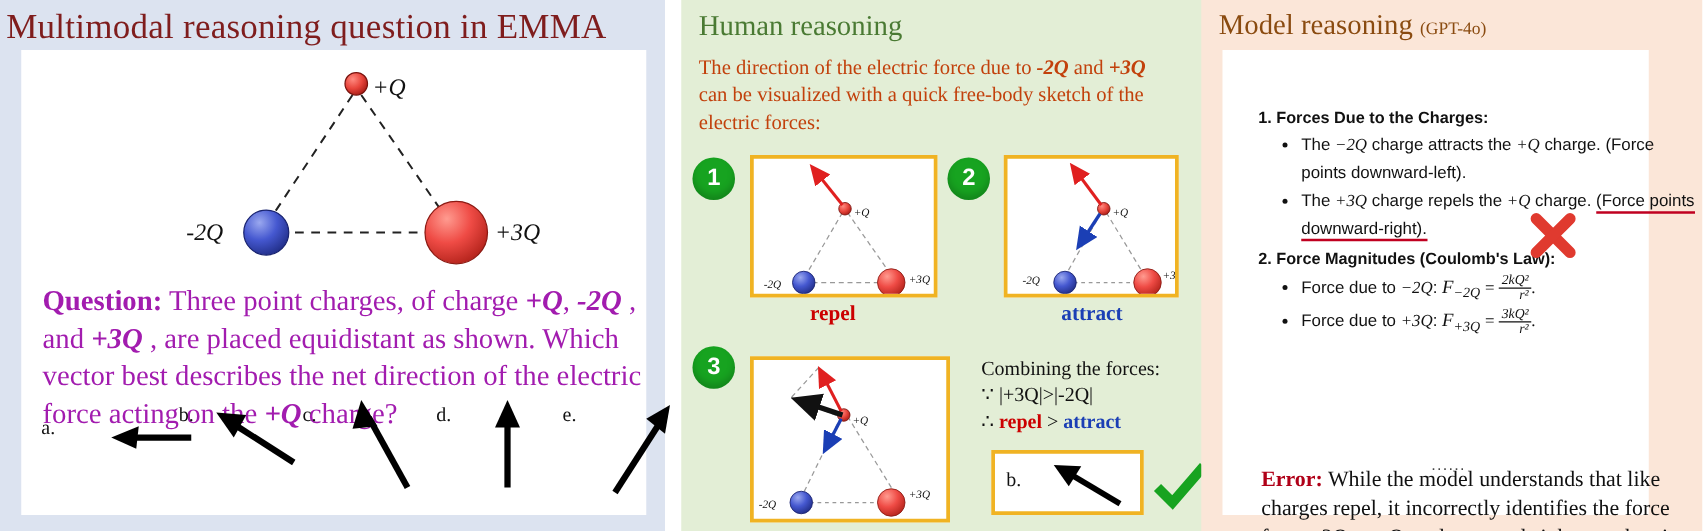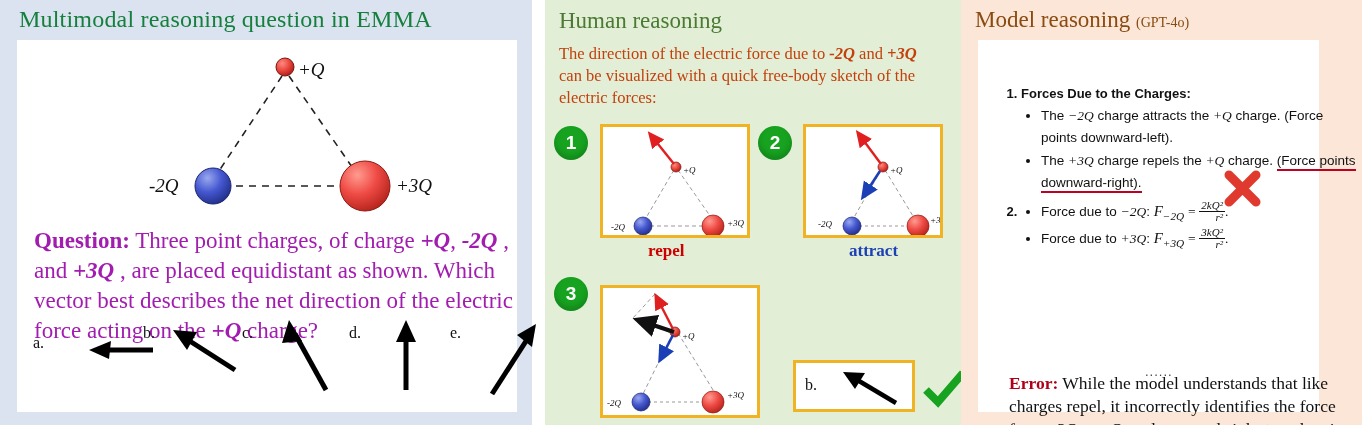--- a/index.html
+++ b/index.html
@@ -7,21 +7,21 @@
        font-family:"Liberation Serif",serif;-webkit-font-smoothing:antialiased;}
   .root{position:relative;width:1362px;height:425px;background:#fff;}
 
   
   .panel{position:absolute;top:0;height:425px;box-sizing:border-box;}
   #panel-left{left:0;width:532px;background:#dce3f0;}
   #panel-mid{left:545px;width:432px;background:#e3eed6;}
   #panel-right{left:961px;width:401px;background:#fbe6d8;}
 
   .panel-title{font-family:"Liberation Sans",sans-serif;font-weight:400;}
-  #left-title{position:absolute;left:19px;top:6px;font-size:24px;color:#15803d;
+  #left-title{position:absolute;left:5px;top:6px;font-size:28px;color:#7f1d1d;
      font-family:"Liberation Serif",serif;letter-spacing:.2px;}
   #mid-title{position:absolute;left:14px;top:8px;font-size:23px;color:#4a7a33;
      font-family:"Liberation Serif",serif;}
   #right-title{position:absolute;left:14px;top:7px;font-size:23px;color:#8a4b10;
      font-family:"Liberation Serif",serif;}
   #right-title .sub{font-size:14px;color:#8a4b10;}
 
   .white-card{position:absolute;background:#fff;}
   #left-card{left:17px;top:40px;width:500px;height:372px;}
   #right-card{left:17px;top:40px;width:341px;height:372px;}
@@ -222,20 +222,30 @@
         <circle cx="110" cy="114" r="11" fill="url(#gRedBig)" stroke="#8c1a13" stroke-width=".7"></circle>
         <line x1="70" y1="41" x2="53" y2="8" stroke="#e02020" stroke-width="2.4" marker-end="url(#arrRed)"></line>
         <line x1="70" y1="47" x2="57" y2="72" stroke="#1b3fb5" stroke-width="2.6" marker-end="url(#arrBlue)"></line>
         <line x1="71" y1="44" x2="35" y2="32" stroke="#111" stroke-width="4.4" marker-end="url(#arrBlk)"></line>
         <text x="79" y="51" font-family="Liberation Serif, serif" font-style="italic" font-size="9" fill="#111">+Q</text>
         <text x="4" y="118" font-family="Liberation Serif, serif" font-style="italic" font-size="9" fill="#111">-2Q</text>
         <text x="124" y="110" font-family="Liberation Serif, serif" font-style="italic" font-size="9" fill="#111">+3Q</text>
       </svg>
     </div>
 
+    <div id="combine" style="left:240px;top:286px;width:175px;">
+      <div>Combining the forces:</div>
+      <div>
+        <span>∵</span><span> |+3Q|&gt;|-2Q|</span>
+      </div>
+      <div>
+        <span>∴</span>
+        <span class="red">repel</span><span> &gt; </span><span class="blue">attract</span>
+      </div>
+    </div>
 
     <div class="fig-box" style="left:248px;top:360px;width:122px;height:52px;">
       <span style="position:absolute;left:9px;top:13px;font-size:16px;font-family:'Liberation Serif',serif;color:#111;">b.</span>
       <svg width="90" height="46" style="position:absolute;left:28px;top:2px;">
         <line x1="72" y1="38" x2="30" y2="13" stroke="#000" stroke-width="4.6"></line>
         <polygon points="19,7 41,8 31,24" fill="#000"></polygon>
       </svg>
     </div>
     <svg width="44" height="40" style="position:absolute;left:378px;top:370px;">
       <path d="M3,20 L15,32 L40,3" stroke="#17a320" stroke-width="8" fill="none" stroke-linecap="butt" stroke-linejoin="miter"></path>
@@ -256,20 +266,21 @@
             <ul class="blist">
               <li>
                 <span>The </span><span class="mathi">−2Q</span><span> charge attracts the </span><span class="mathi">+Q</span><span> charge. (Force points downward-left).</span>
               </li>
               <li>
                 <span>The </span><span class="mathi">+3Q</span><span> charge repels the </span><span class="mathi">+Q</span><span> charge. </span><span class="underline-red">(Force points downward-right).</span>
               </li>
             </ul>
           </li>
           <li>
+            <span>Force Magnitudes (Coulomb's Law):</span>
             <ul class="blist">
               <li>
                 <span>Force due to </span><span class="mathi">−2Q</span><span>: </span><span class="mathi" style="font-size:15px;">F</span><sub class="mathi">−2Q</sub>
                 <span class="mathu">=</span>
                 <span class="frac">
                   <span class="num">2kQ²</span>
                   <span class="den">r²</span>
                 </span><span class="mathu">.</span>
               </li>
               <li>

